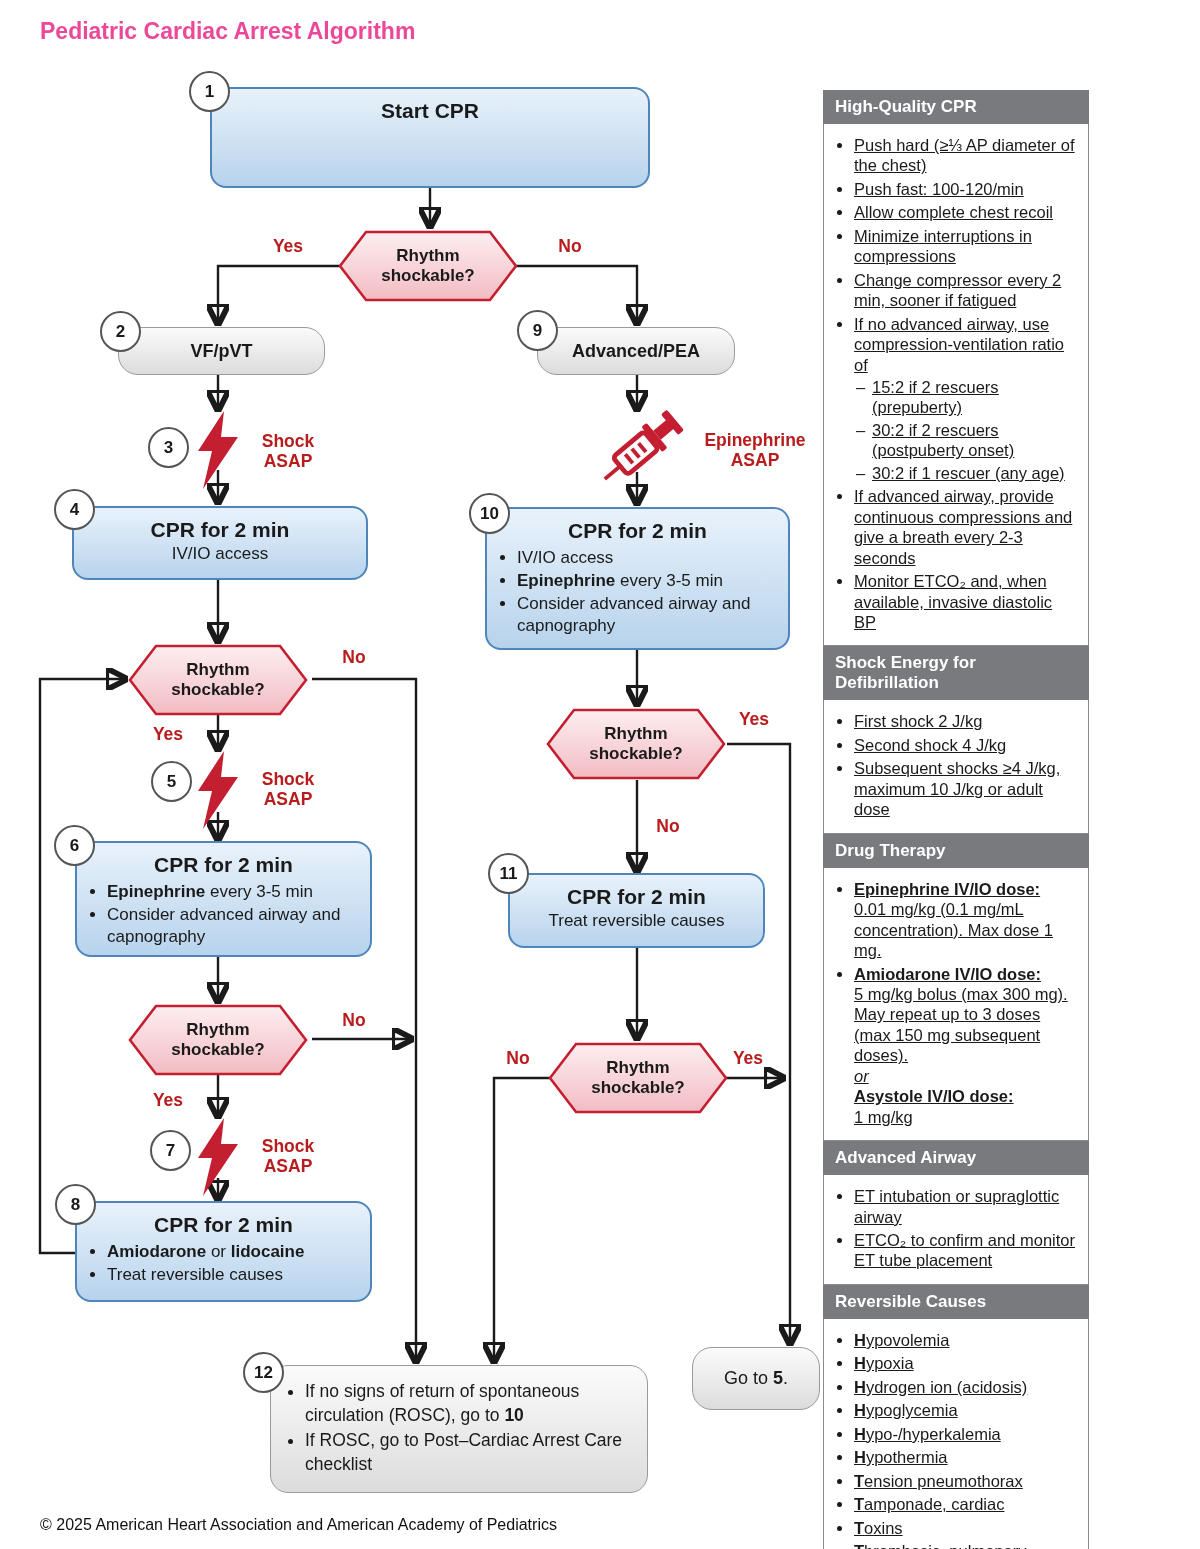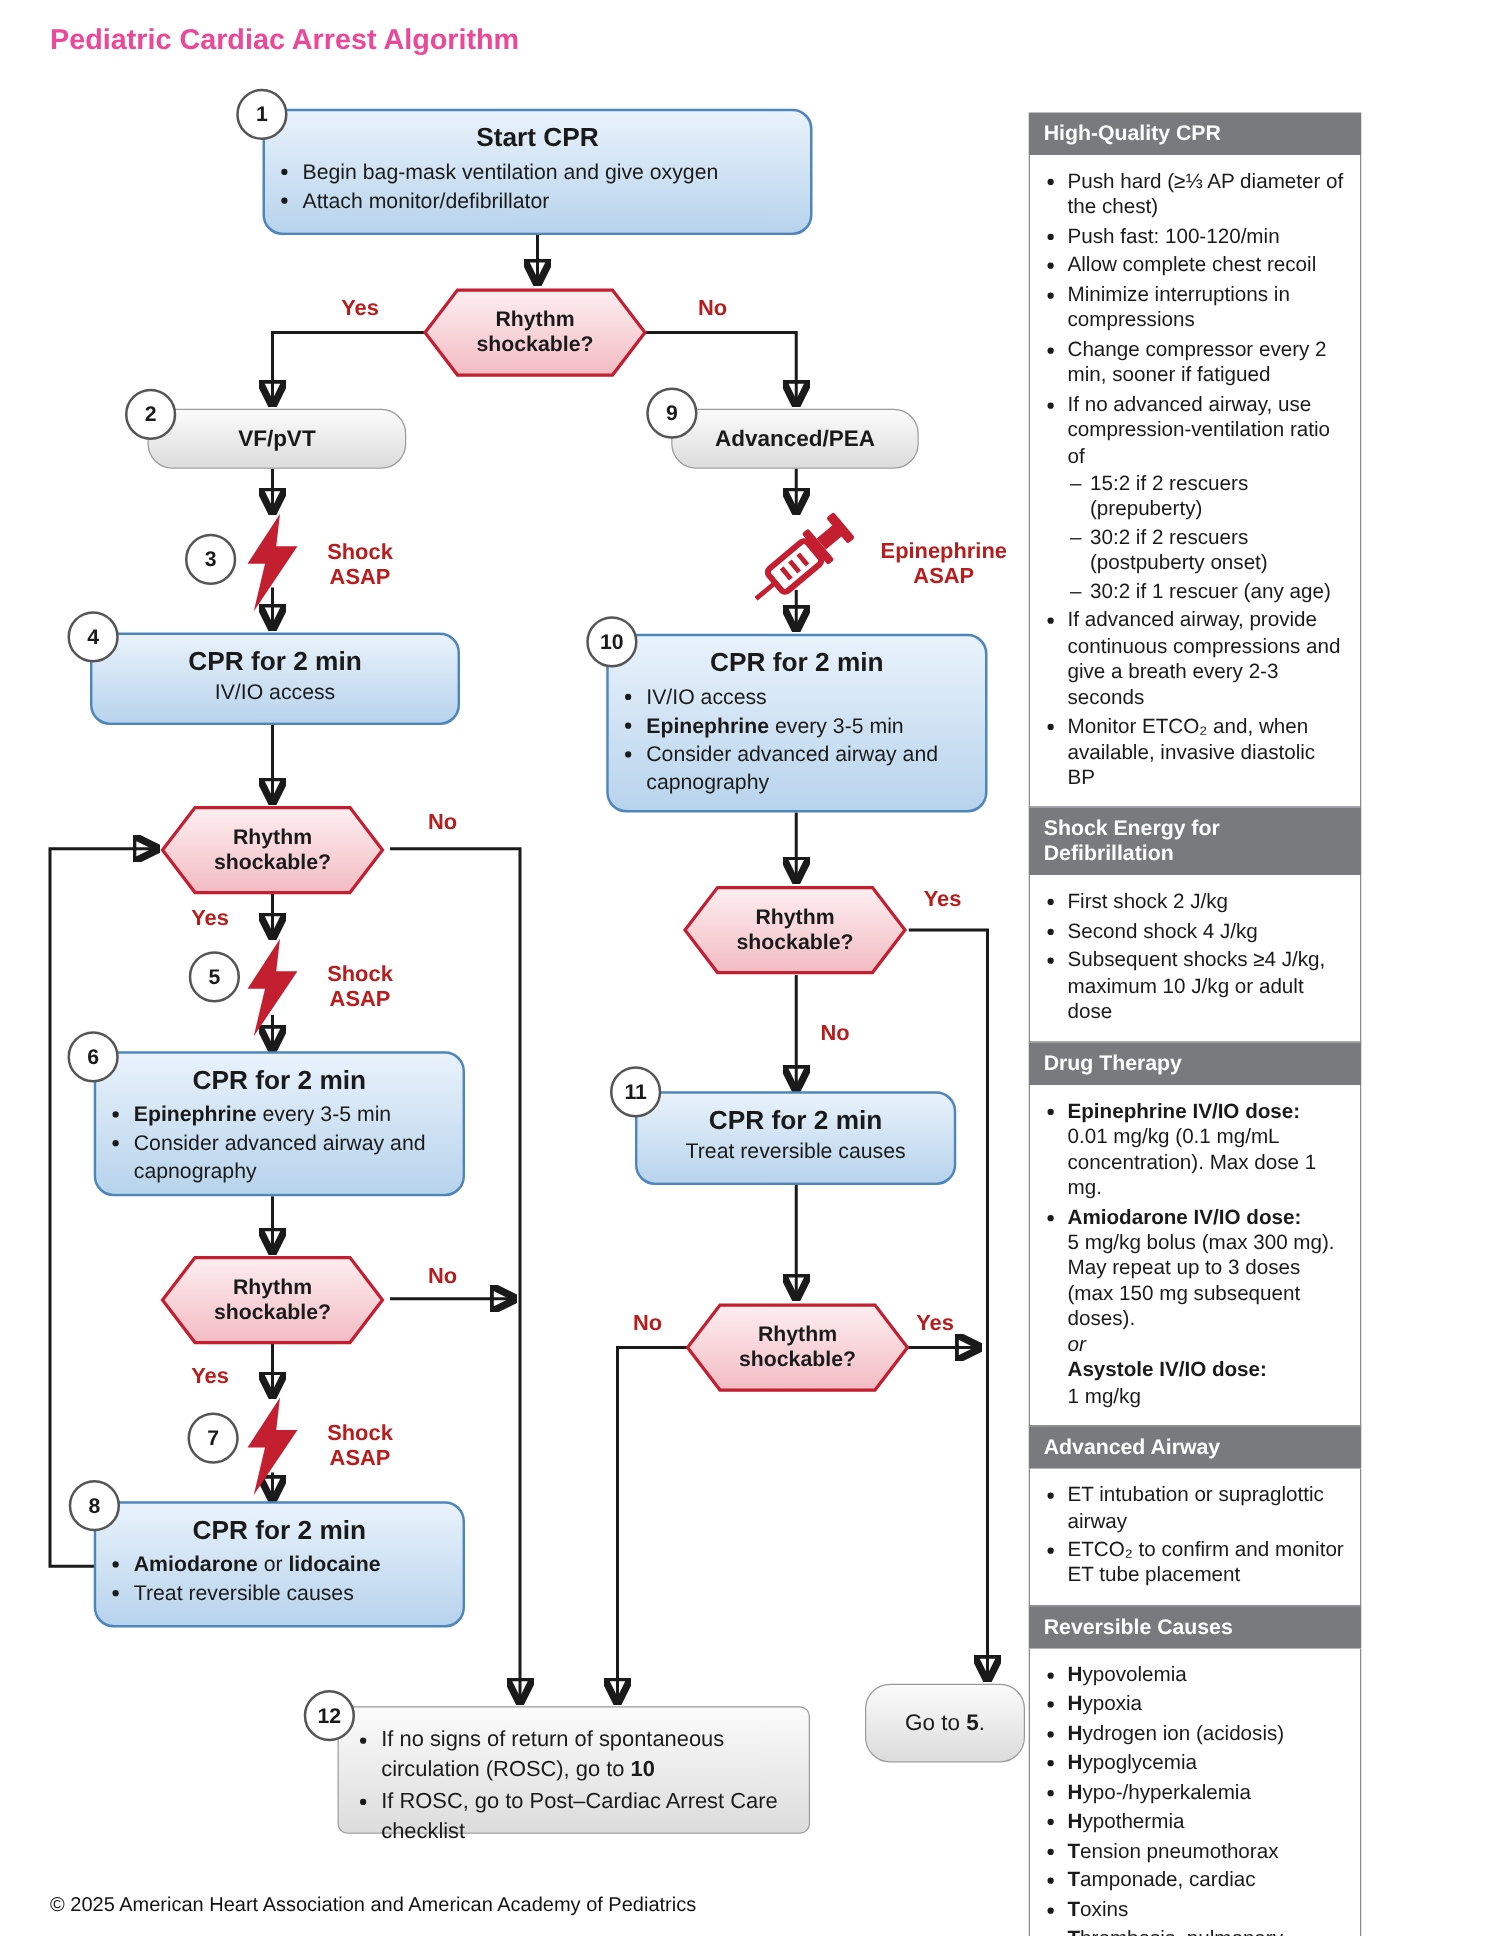--- a/index.html
+++ b/index.html
@@ -36,21 +36,21 @@
   .red-label.shock{width:84px;line-height:1.15;}
 
   .icon{position:absolute;z-index:3;}
 
   .sidebar{position:absolute;left:823px;top:90px;width:266px;z-index:2;}
   .side-section-header{background:#797a7e;color:#ffffff;font-weight:bold;font-size:17px;
                        padding:7px 12px;box-sizing:border-box;}
   .side-section-body{background:#ffffff;border:1.5px solid #8a8b8e;border-top:none;
                      padding:8px 10px 10px 6px;box-sizing:border-box;}
   ul.side-list{margin:2px 0;padding-left:24px;font-size:16.5px;line-height:1.24;}
-  ul.side-list li{margin:3px 0;}
+  ul.side-list li{margin:3px 0;text-decoration:underline;}
   ul.dash-list{list-style:none;margin:2px 0 0 0;padding-left:18px;}
   ul.dash-list li{position:relative;margin:2px 0;}
   ul.dash-list li::before{content:"\2013";position:absolute;left:-16px;}
 
   .goto-box{display:flex;align-items:center;justify-content:center;font-size:18px;border-radius:14px;}
   .box12-bullets{margin:14px 0 0 0;padding-left:34px;font-size:17.5px;line-height:1.35;}
   .box12-bullets li{margin:2px 0;}
 </style>
 </head>
 <body>
@@ -88,24 +88,20 @@
     <path d="M637,650 L637,702" marker-end="url(#ah)"></path>
     <path d="M727,744 L790,744 L790,1341" marker-end="url(#ah)"></path>
     <path d="M637,780 L637,869" marker-end="url(#ah)"></path>
     <path d="M637,948 L637,1036" marker-end="url(#ah)"></path>
     <path d="M550,1078 L494,1078 L494,1359" marker-end="url(#ah)"></path>
     <path d="M726,1078 L781,1078" marker-end="url(#ah)"></path>
   </svg>
 
   <div class="box blue" style="left:210px;top:87px;width:440px;height:101px;">
     <div class="node-title">Start CPR</div>
-    <ul class="node-bullets">
-        <li>Begin bag-mask ventilation and give oxygen</li>
-        <li>Attach monitor/defibrillator</li>
-      </ul>
   </div>
   <div class="num-circle" style="left:189px;top:71px;">1</div>
 
   <div class="hex" style="left:338px;top:230px;">
     <svg viewBox="0 0 180 72">
       <polygon points="28,2 152,2 178,36 152,70 28,70 2,36" fill="url(#hexg)" stroke="#c41e31" stroke-width="2.6"></polygon>
     </svg>
     <div class="hex-label">Rhythm<br>shockable?</div>
   </div>
   <div class="red-label" style="left:266px;top:236px;">Yes</div>
@@ -230,21 +226,21 @@
 
   <div class="hex" style="left:548px;top:1042px;">
     <svg viewBox="0 0 180 72">
       <polygon points="28,2 152,2 178,36 152,70 28,70 2,36" fill="url(#hexg)" stroke="#c41e31" stroke-width="2.6"></polygon>
     </svg>
     <div class="hex-label">Rhythm<br>shockable?</div>
   </div>
   <div class="red-label" style="left:496px;top:1048px;">No</div>
   <div class="red-label" style="left:726px;top:1048px;">Yes</div>
 
-  <div class="box gray" style="left:270px;top:1365px;width:378px;height:102px;border-radius:8px;">
+  <div class="box gray" style="left:270px;top:1365px;width:378px;height:128px;border-radius:18px;">
     <ul class="box12-bullets">
         <li>If no signs of return of spontaneous circulation (ROSC), go to <b>10</b></li>
         <li>If ROSC, go to Post–Cardiac Arrest Care checklist</li>
       </ul>
   </div>
   <div class="num-circle" style="left:243px;top:1352px;">12</div>
 
   <div class="box gray goto-box" style="left:692px;top:1347px;width:128px;height:63px;">
     <span>Go to <b>5</b>.</span>
   </div>

